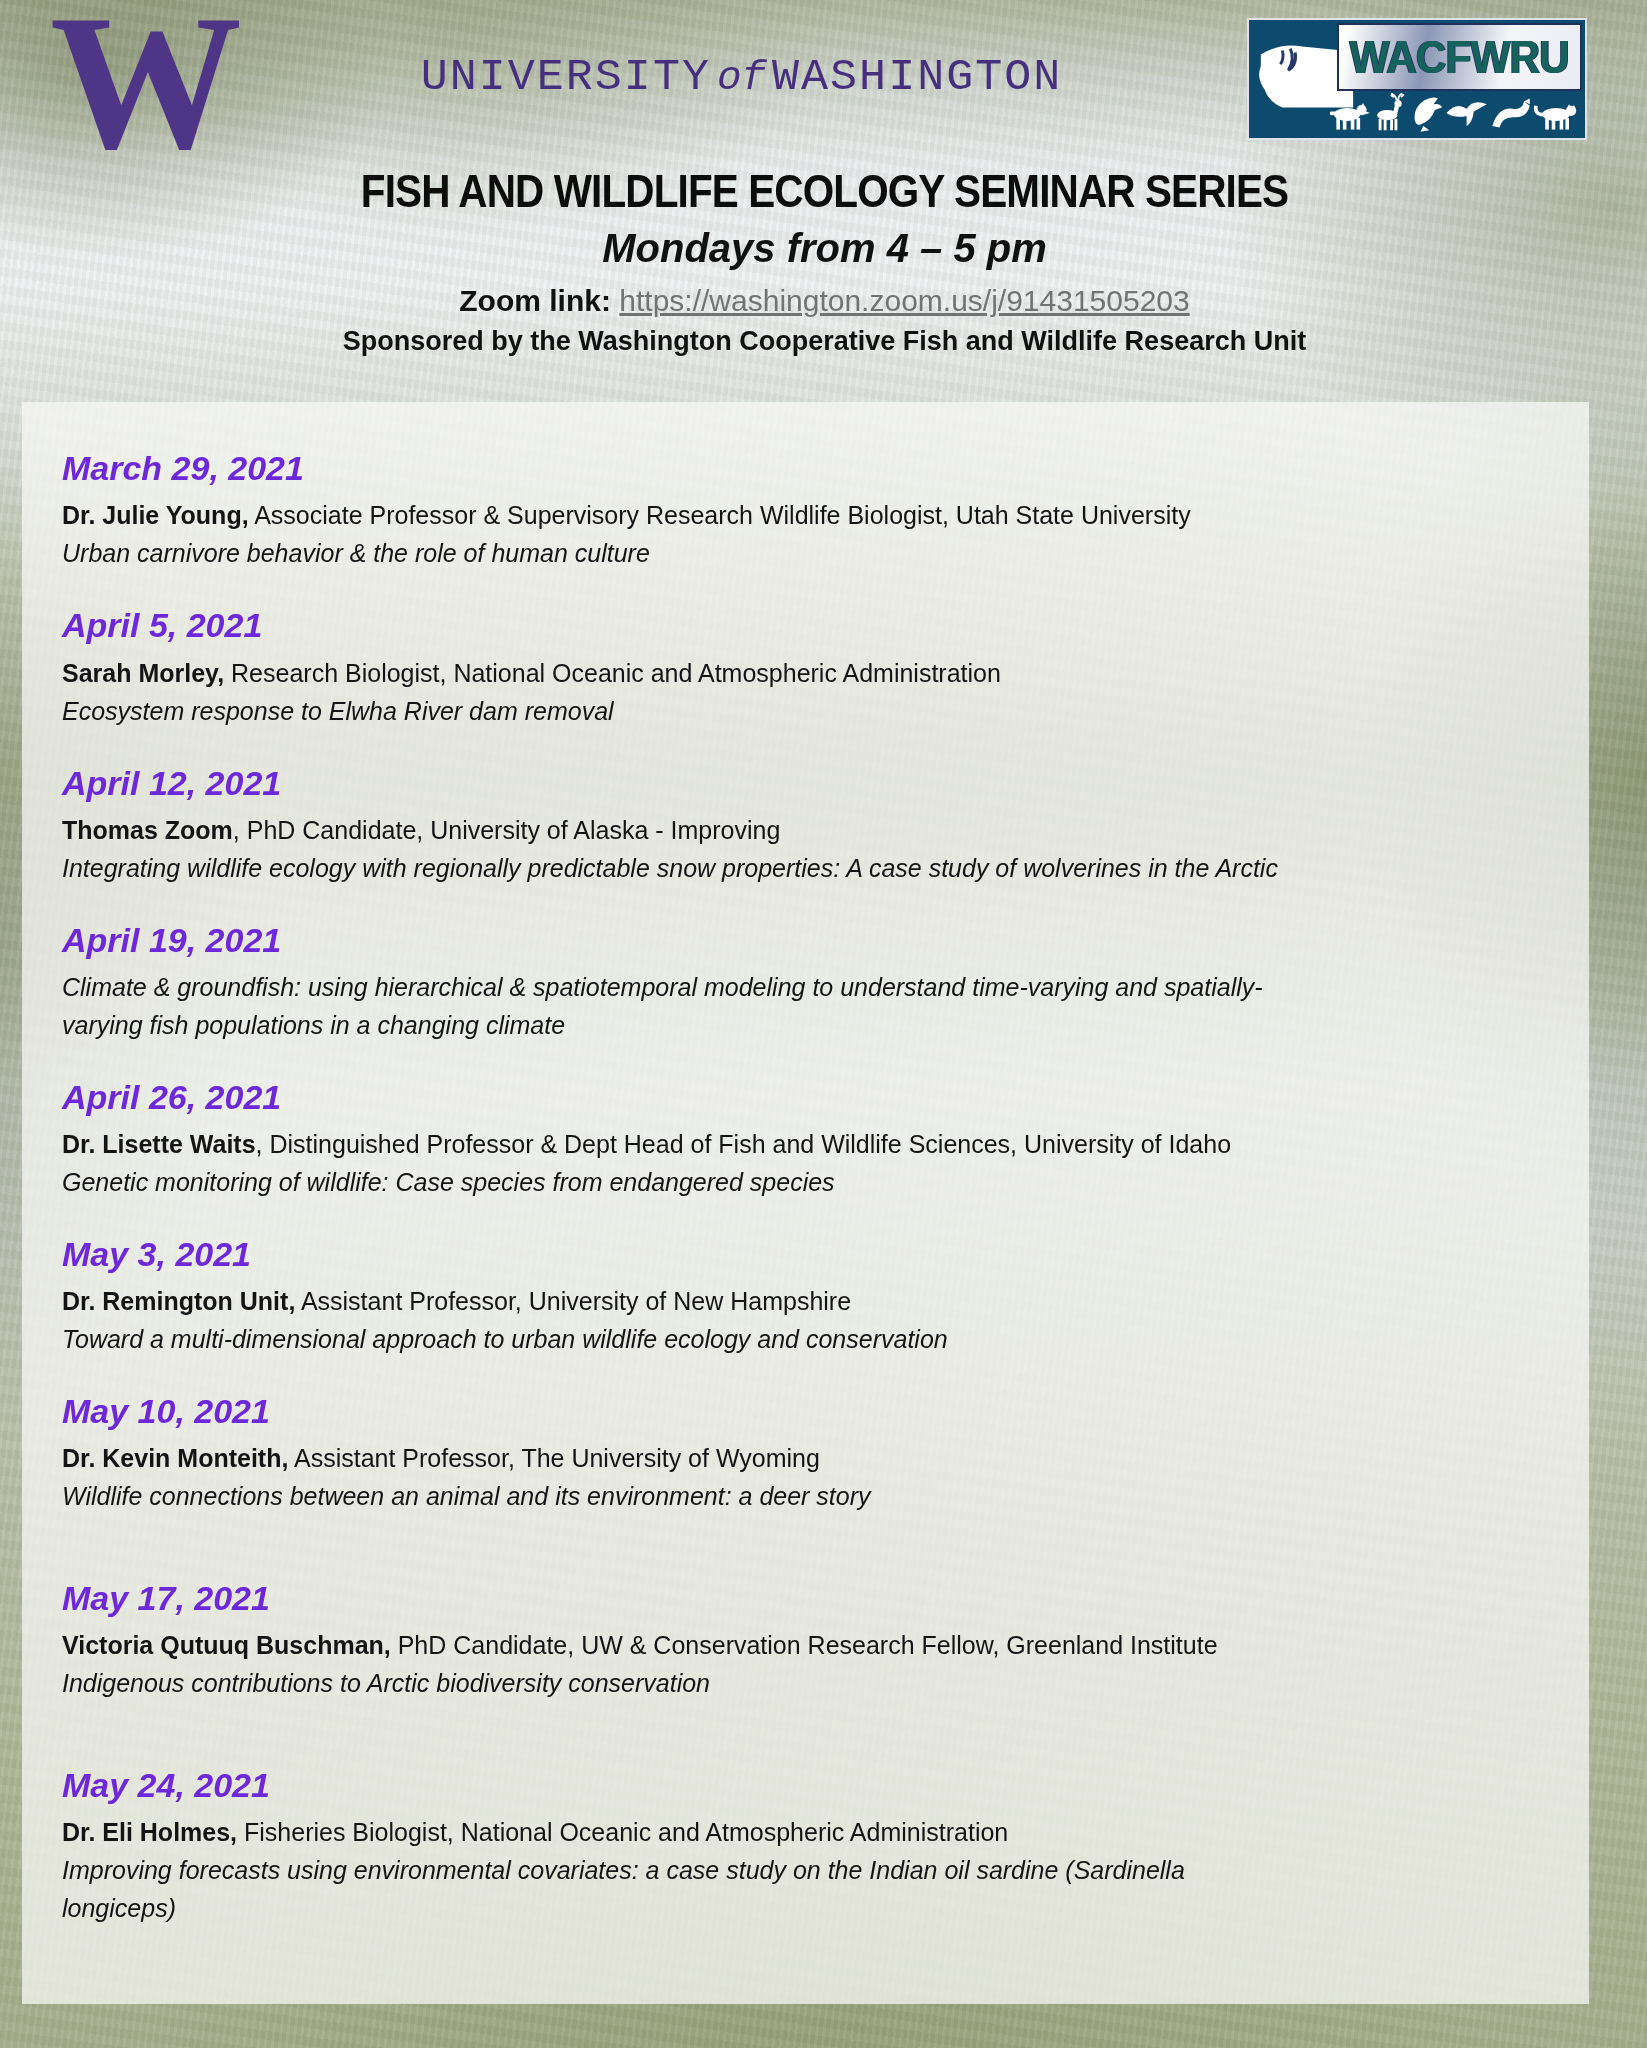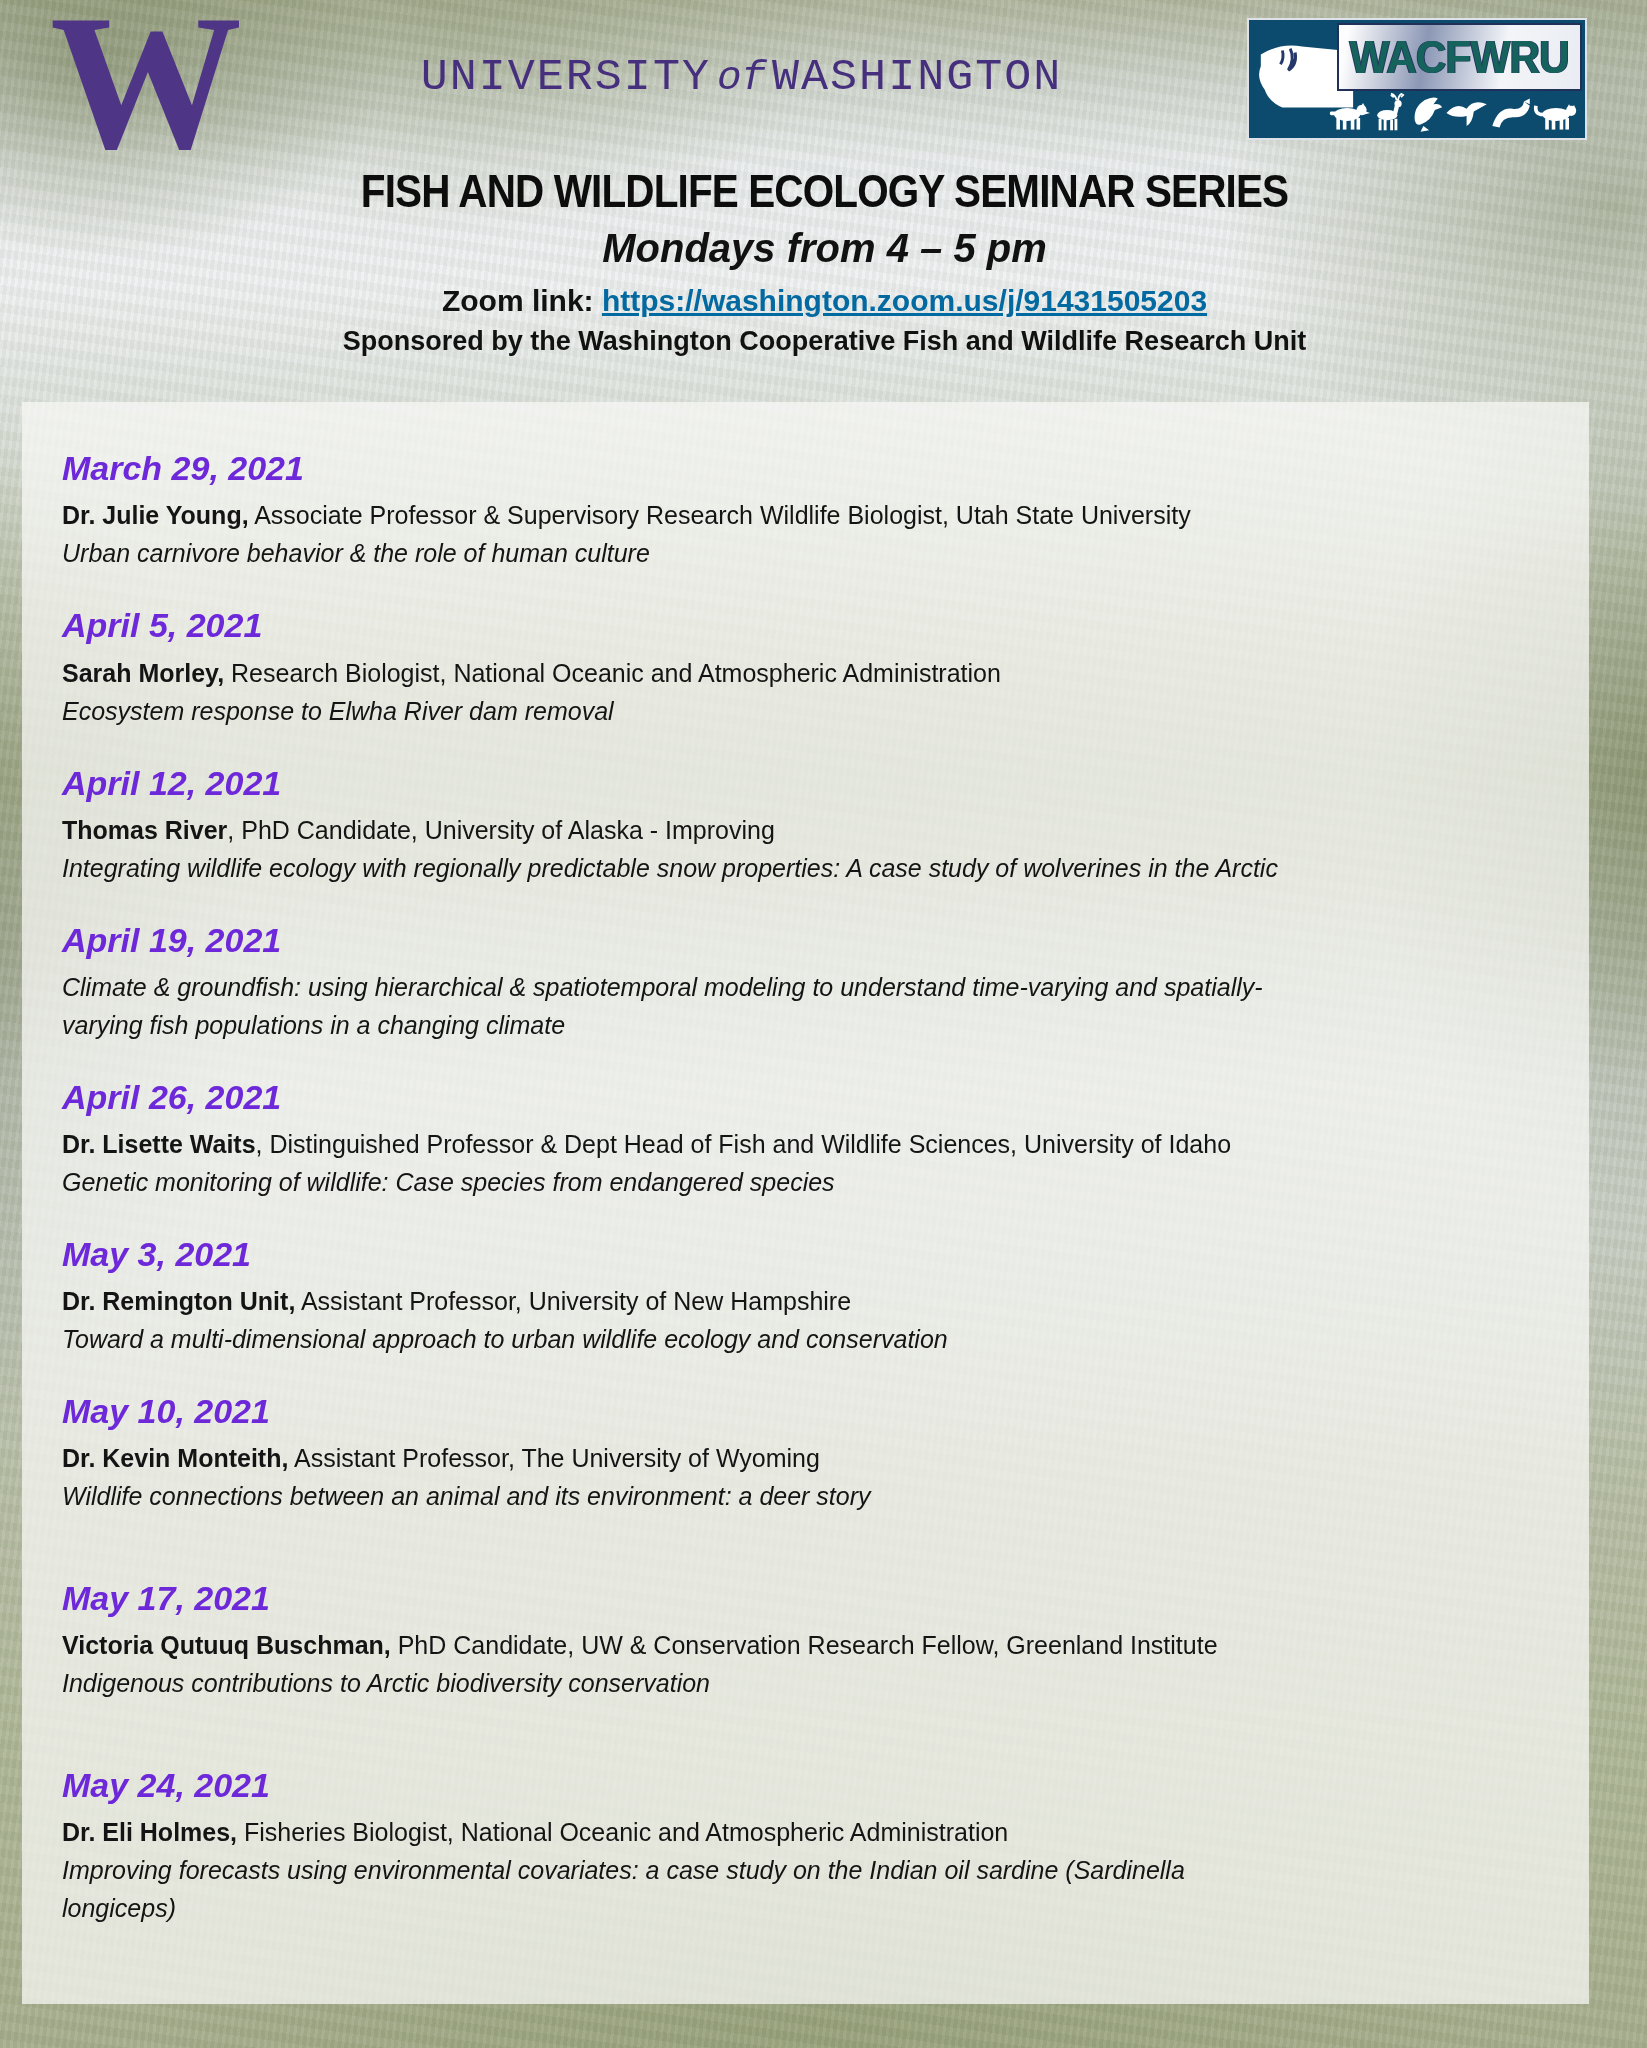--- a/index.html
+++ b/index.html
@@ -72,21 +72,21 @@
   .title{
     margin:8px 0 0;text-align:center;font-weight:800;color:#0d0d0d;
     font-size:46px;letter-spacing:-1px;transform:scaleX(.88);transform-origin:center;
     line-height:1.1;
   }
   .subtitle{
     margin:10px 0 0;text-align:center;font-weight:bold;font-style:italic;
     font-size:40px;color:#111;line-height:1.1;
   }
   .zoom-line{margin:14px 0 0;text-align:center;font-size:30px;font-weight:bold;color:#111;}
-  .zoom-line a{color:#0369a1;text-decoration:underline;font-weight:bold;}
+  .zoom-line a{color:#737373;text-decoration:underline;font-weight:normal;}
   .sponsor-line{margin:8px 0 0;text-align:center;font-size:27px;font-weight:bold;color:#111;}
 
   
   .seminars{margin-top:92px;}
   .seminar + .seminar{margin-top:34px;}
   .seminar.gap-lg{margin-top:64px;}
   .sem-date{
     margin:0 0 8px;font-size:34px;font-weight:bold;font-style:italic;
     color:#6d28d9;line-height:1.15;
   }
@@ -187,21 +187,21 @@
       </section>
 
       <section class="seminar">
         <h3 class="sem-date">April 5, 2021</h3>
         <p class="sem-speaker"><strong>Sarah Morley,</strong><span> Research Biologist, National Oceanic and Atmospheric Administration</span></p>
         <p class="sem-talk">Ecosystem response to Elwha River dam removal</p>
       </section>
 
       <section class="seminar">
         <h3 class="sem-date">April 12, 2021</h3>
-        <p class="sem-speaker"><strong>Thomas River</strong><span>, PhD Candidate, University of Alaska - Improving</span></p>
+        <p class="sem-speaker"><strong>Thomas Zoom</strong><span>, PhD Candidate, University of Alaska - Improving</span></p>
         <p class="sem-talk">Integrating wildlife ecology with regionally predictable snow properties: A case study of wolverines in the Arctic</p>
       </section>
 
       <section class="seminar">
         <h3 class="sem-date">April 19, 2021</h3>
         <p class="sem-talk">Climate &amp; groundfish: using hierarchical &amp; spatiotemporal modeling to understand time-varying and spatially-varying fish populations in a changing climate</p>
       </section>
 
       <section class="seminar">
         <h3 class="sem-date">April 26, 2021</h3>

